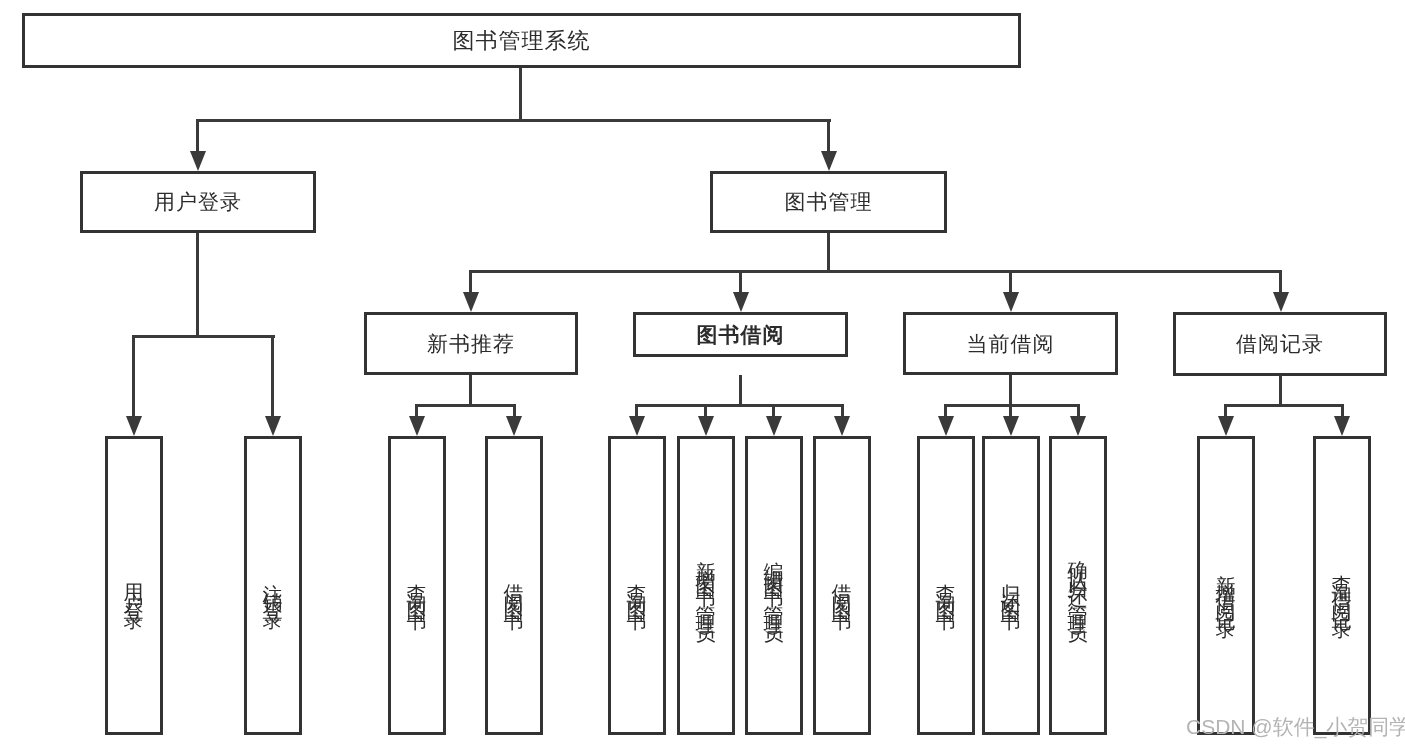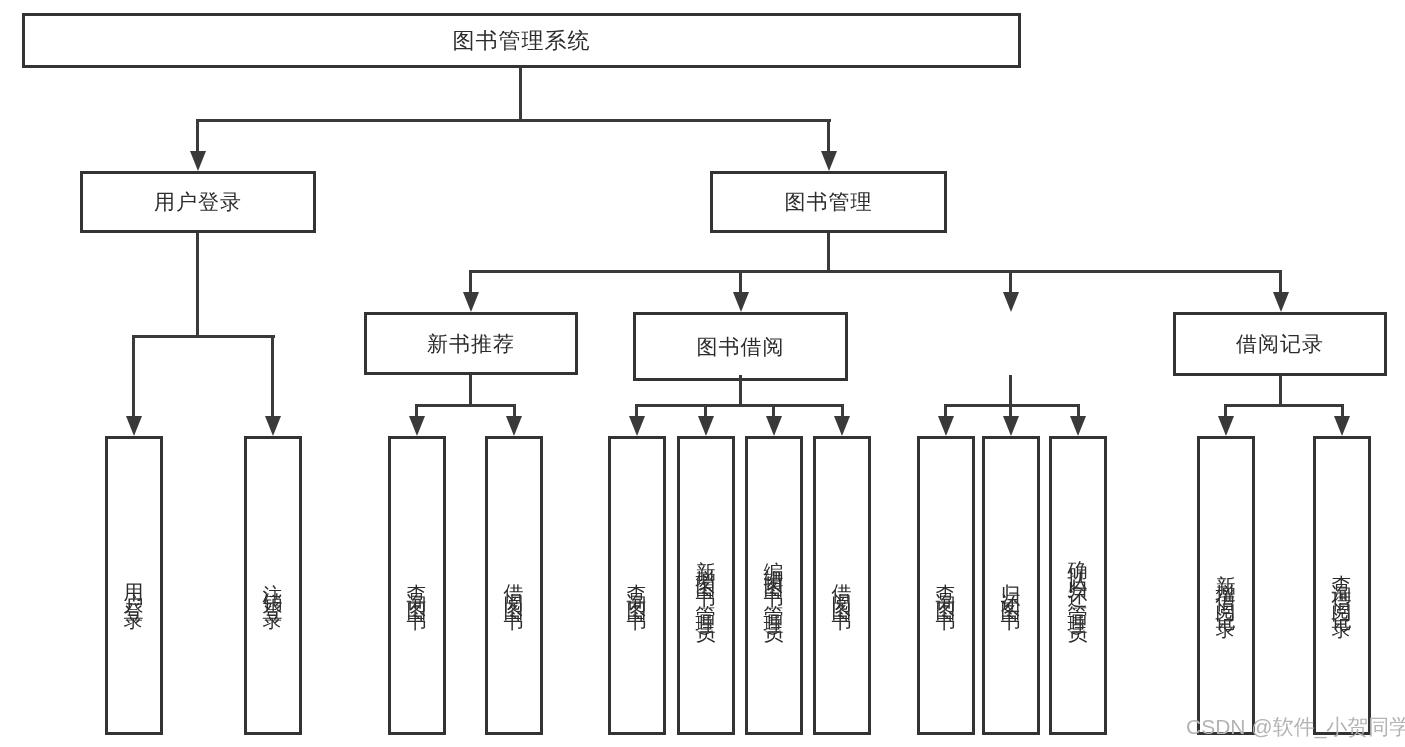--- a/index.html
+++ b/index.html
@@ -74,22 +74,25 @@
   <div class="node" style="left:80px; top:171px; width:236px; height:62px;">
     <span>用户登录</span>
   </div>
   <div class="node" style="left:364px; top:312px; width:214px; height:63px;">
     <span>新书推荐</span>
   </div>
 
   <div class="node" style="left:710px; top:171px; width:237px; height:62px;">
     <span>图书管理</span>
   </div>
-  <div class="node" style="left:633px; top:312px; width:215px; height:69px;">
+  <div class="node" style="left:633px; top:312px; width:215px; height:45px;font-weight:bold;">
     <span>图书借阅</span>
+  </div>
+  <div class="node" style="left:903px; top:312px; width:215px; height:63px;">
+    <span>当前借阅</span>
   </div>
   <div class="node" style="left:1173px; top:312px; width:214px; height:64px;">
     <span>借阅记录</span>
   </div>
 
   <div class="node leaf" style="left:105px; top:436px; width:58px; height:299px;">
     <span class="vtext">用户登录</span>
   </div>
   <div class="node leaf" style="left:244px; top:436px; width:58px; height:299px;">
     <span class="vtext">注销登录</span>

